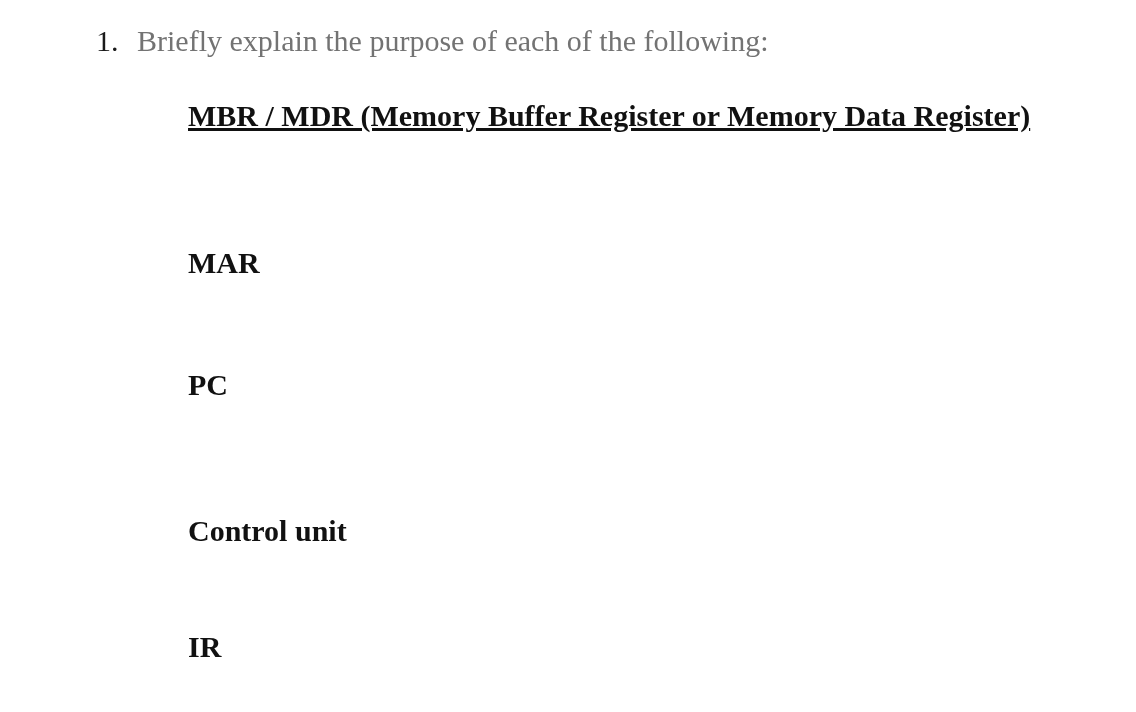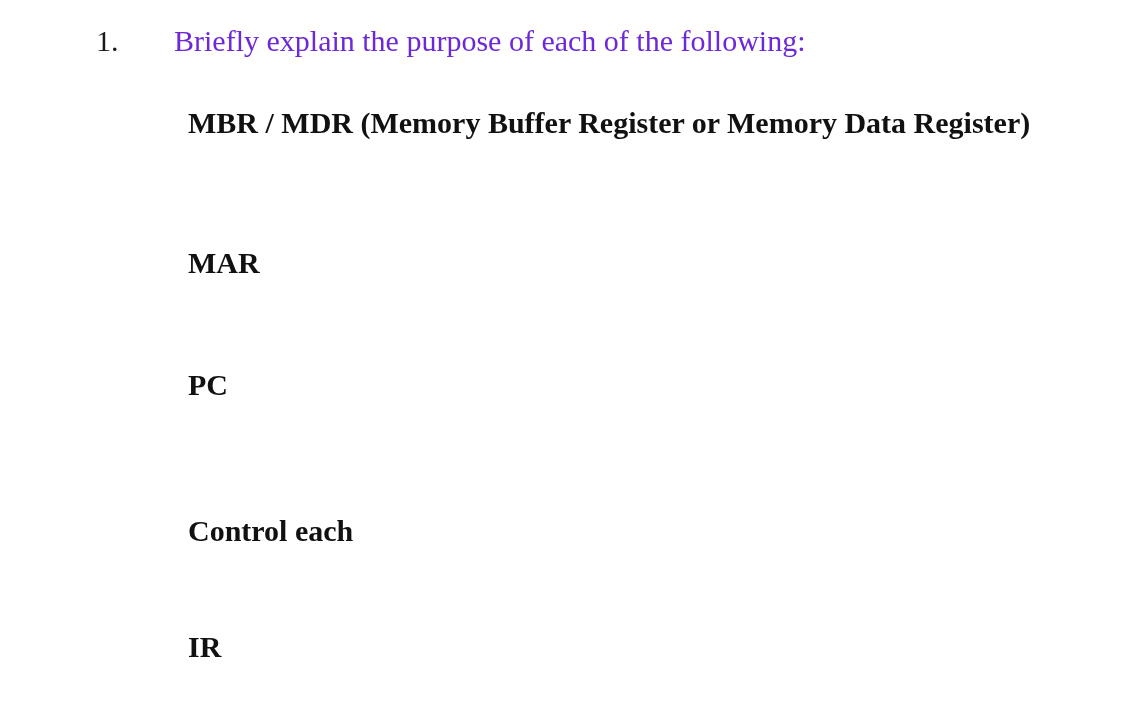--- a/index.html
+++ b/index.html
@@ -38,35 +38,34 @@
     line-height: 38px;
     font-weight: 400;
     color: #1a1a1a;
     width: 41px;
     flex: 0 0 41px;
   }
   .question-text {
     font-size: 30px;
     line-height: 38px;
     font-weight: 400;
-    color: #6d28d9;
-    margin-left: 37px;
+    color: #737373;
   }
 
   
   .sub-heading {
     position: absolute;
     left: 188px;
     font-size: 30px;
     line-height: 38px;
     font-weight: bold;
     color: #111111;
     white-space: nowrap;
   }
-  .sub-heading.i0 { top: 104px; }
+  .sub-heading.i0 { top: 97px; text-decoration: underline; }
   .sub-heading.i1 { top: 244px; }
   .sub-heading.i2 { top: 366px; }
   .sub-heading.i3 { top: 512px; }
   .sub-heading.i4 { top: 628px; }
 
   
   .answer-space {
     position: absolute;
     left: 188px;
     width: 860px;
@@ -90,18 +89,18 @@
 
   <div class="sub-heading i0">MBR / MDR (Memory Buffer Register or Memory Data Register)</div>
   <div class="answer-space a0"></div>
 
   <div class="sub-heading i1">MAR</div>
   <div class="answer-space a1"></div>
 
   <div class="sub-heading i2">PC</div>
   <div class="answer-space a2"></div>
 
-  <div class="sub-heading i3">Control each</div>
+  <div class="sub-heading i3">Control unit</div>
   <div class="answer-space a3"></div>
 
   <div class="sub-heading i4">IR</div>
 
 </div>
 
 </body></html>

